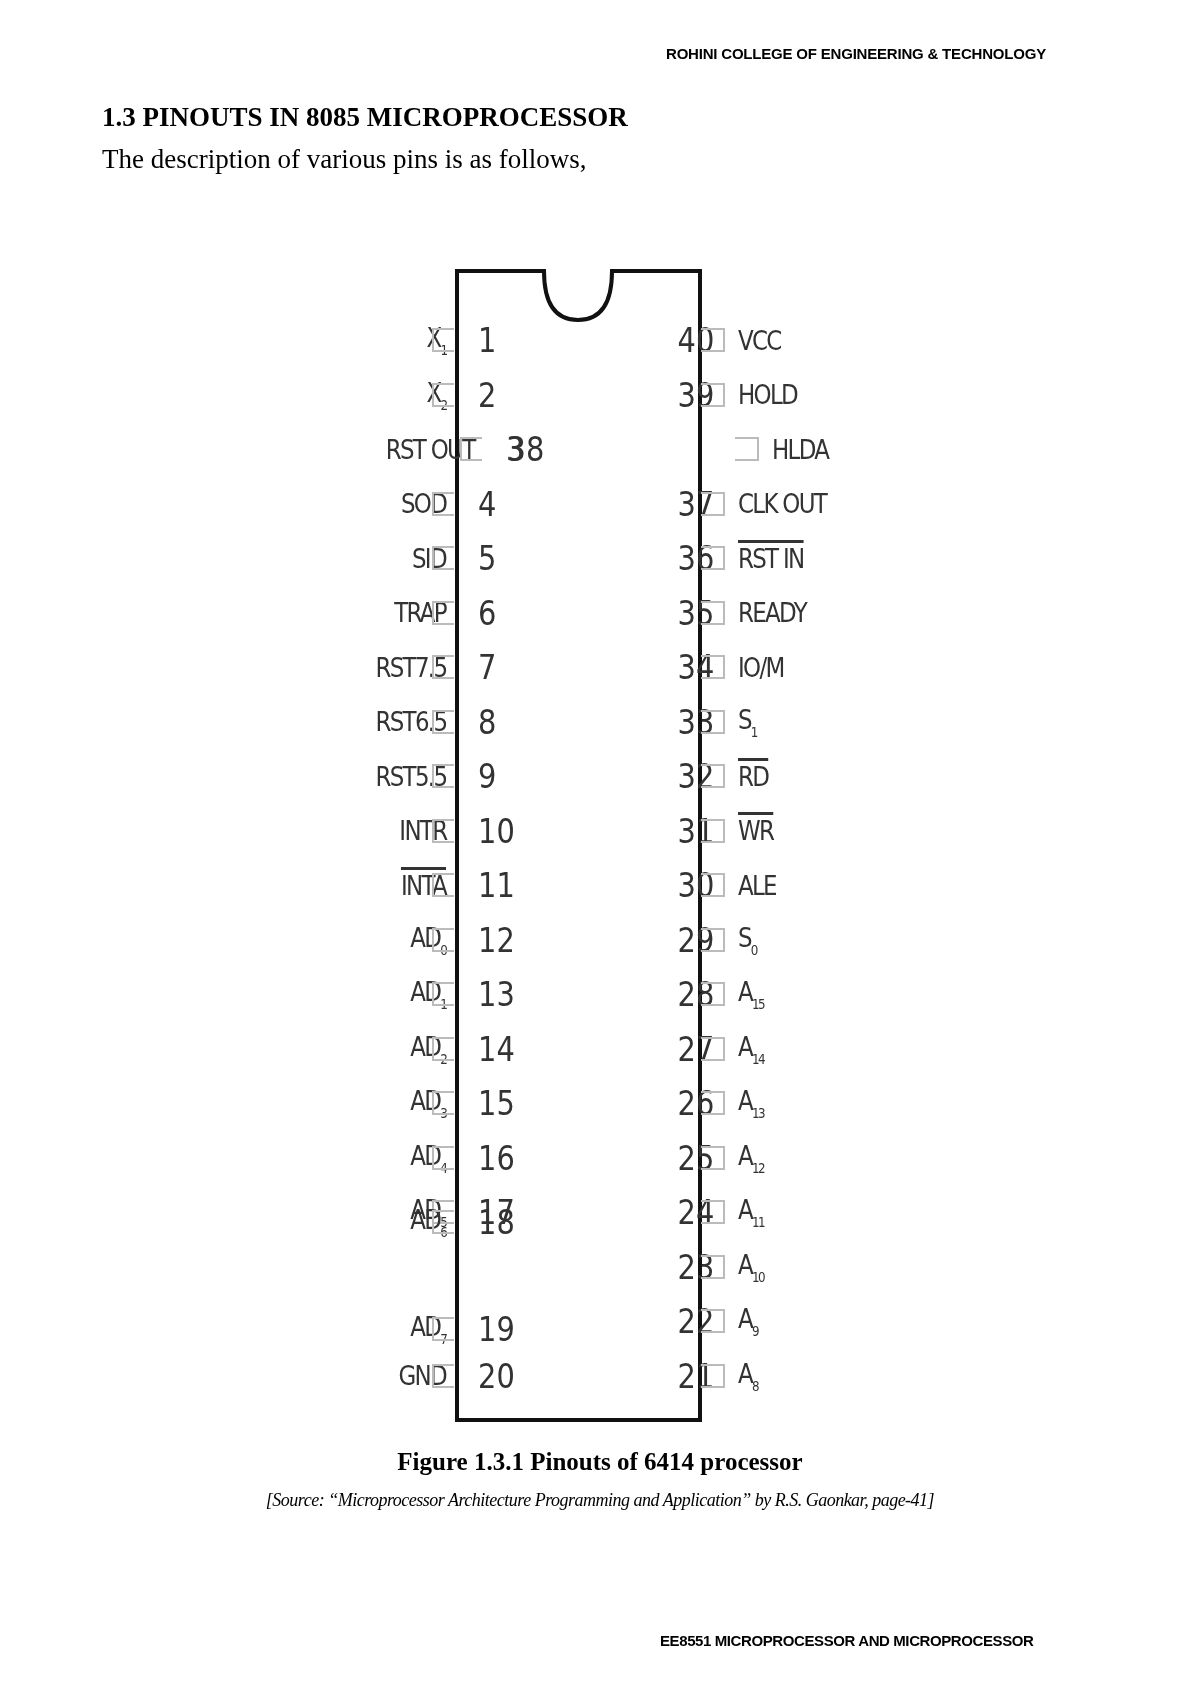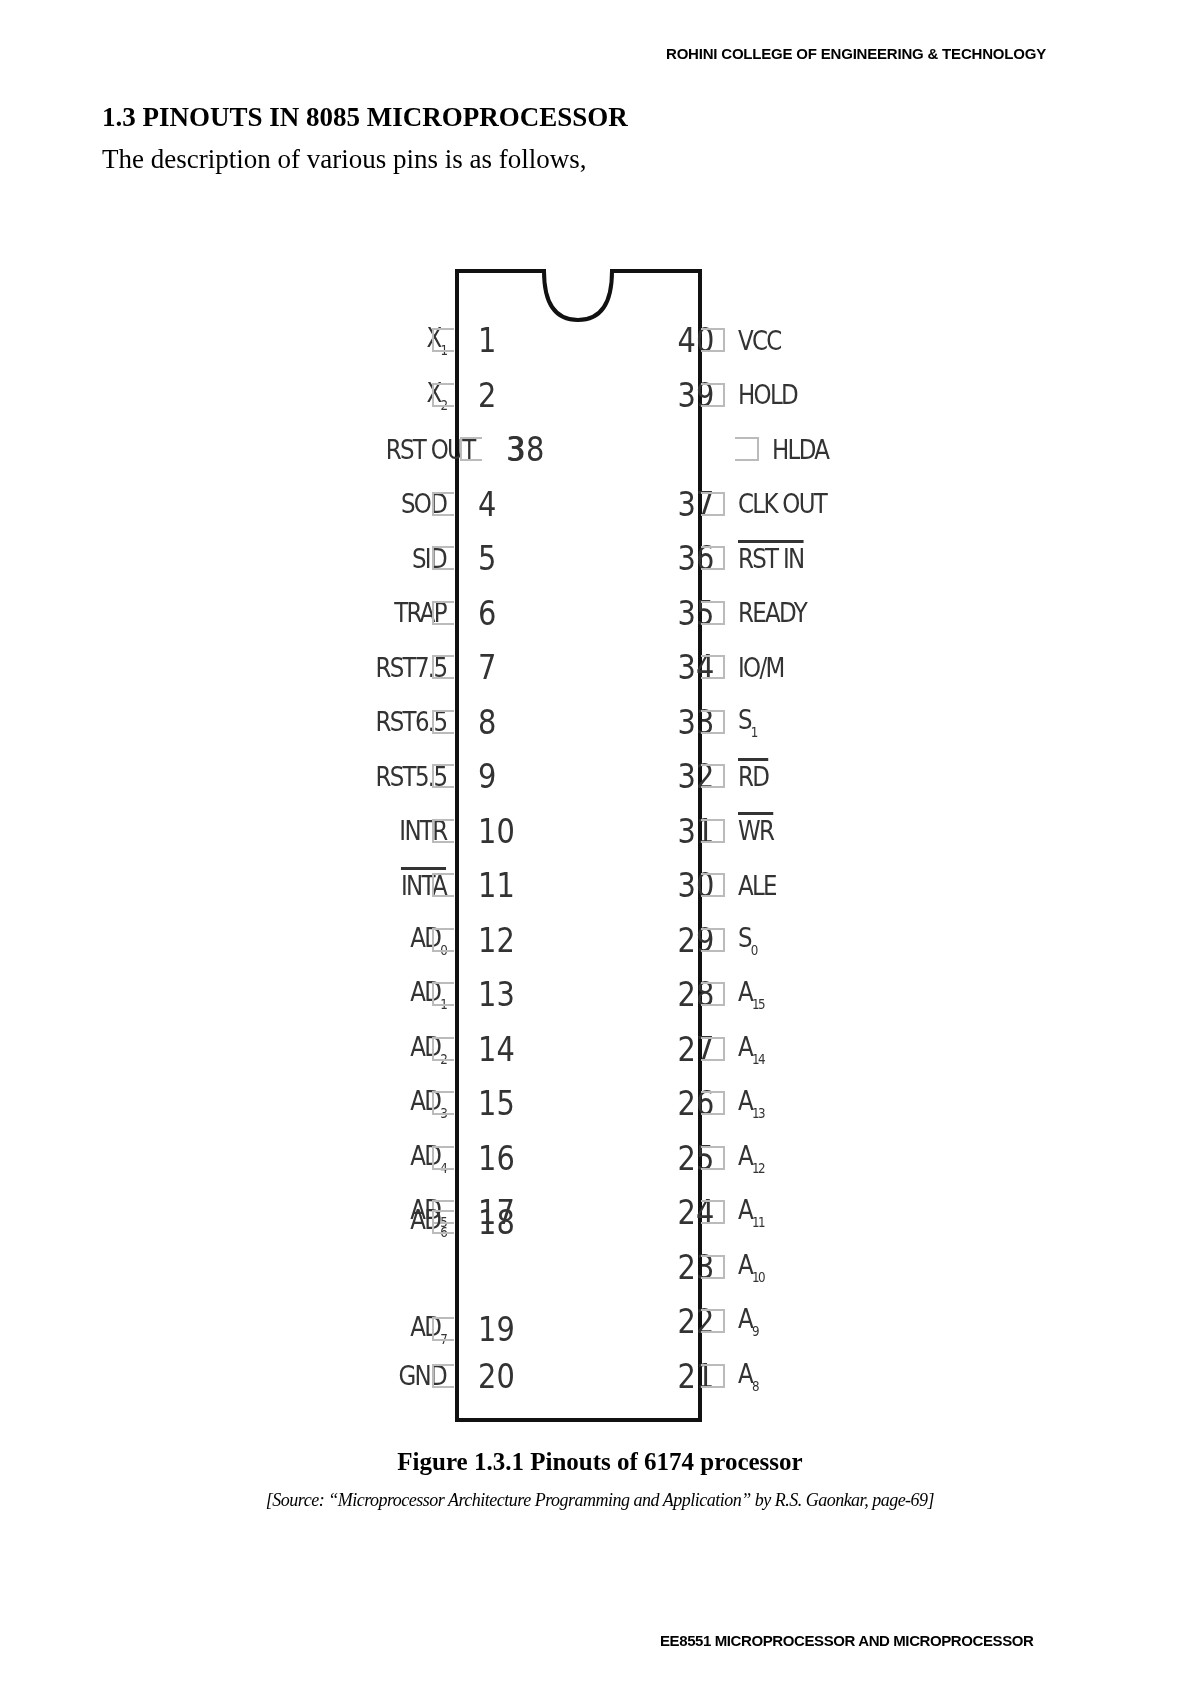--- a/index.html
+++ b/index.html
@@ -233,16 +233,16 @@
         <span class="lbl-right"><span>A</span><sub>9</sub></span>
       </div>
       <div class="pin-row" style="top: 1355.5px; left: 0px; width: 1200px;">
         <span class="num-right">21</span>
         <span class="pinbox-right" style="top: 8px;"></span>
         <span class="lbl-right"><span>A</span><sub>8</sub></span>
       </div>
     </div>
 </div>
 
-<div class="caption">Figure 1.3.1 Pinouts of 6174 processor</div>
-<div class="source">[Source: “Microprocessor Architecture Programming and Application” by R.S. Gaonkar, page-69]</div>
+<div class="caption">Figure 1.3.1 Pinouts of 6414 processor</div>
+<div class="source">[Source: “Microprocessor Architecture Programming and Application” by R.S. Gaonkar, page-41]</div>
 
 <div class="footer">EE8551 MICROPROCESSOR AND MICROPROCESSOR</div>
 
 </body></html>

